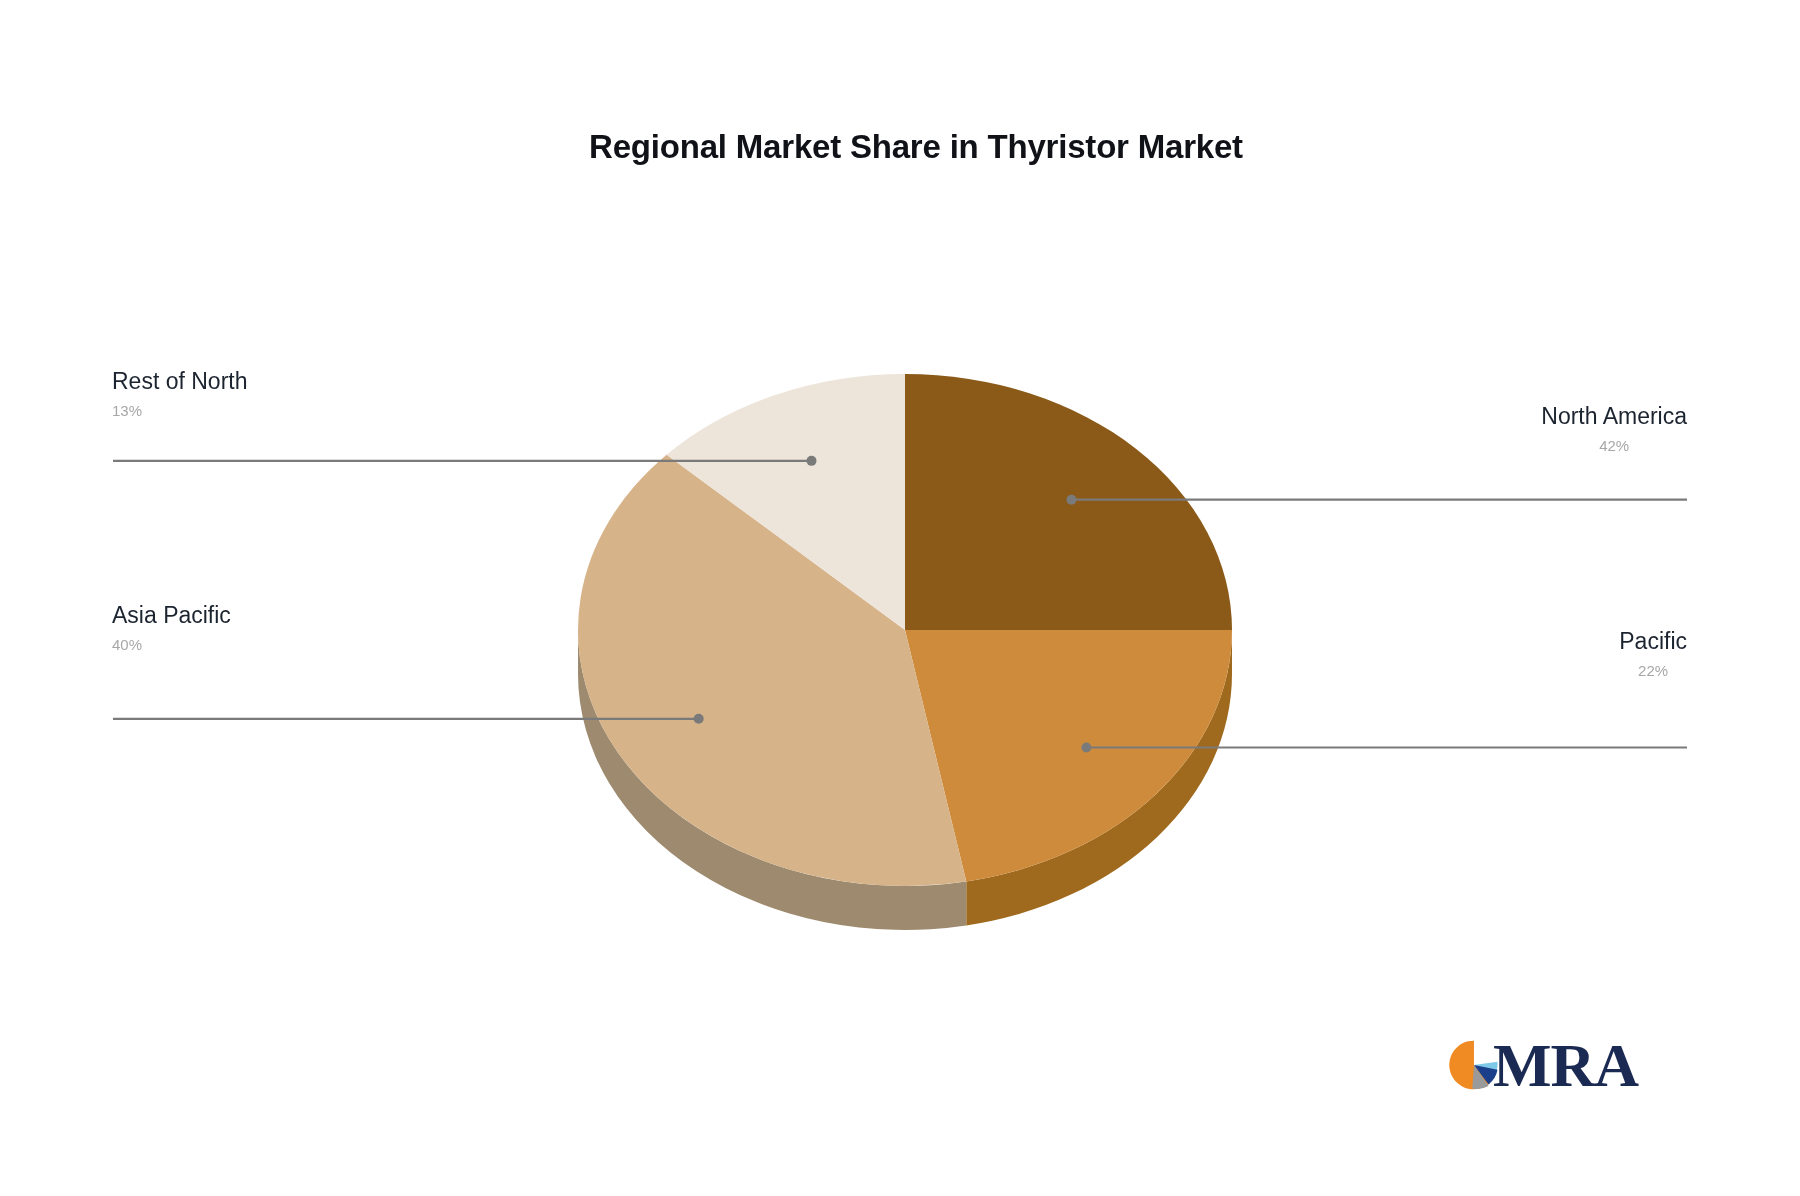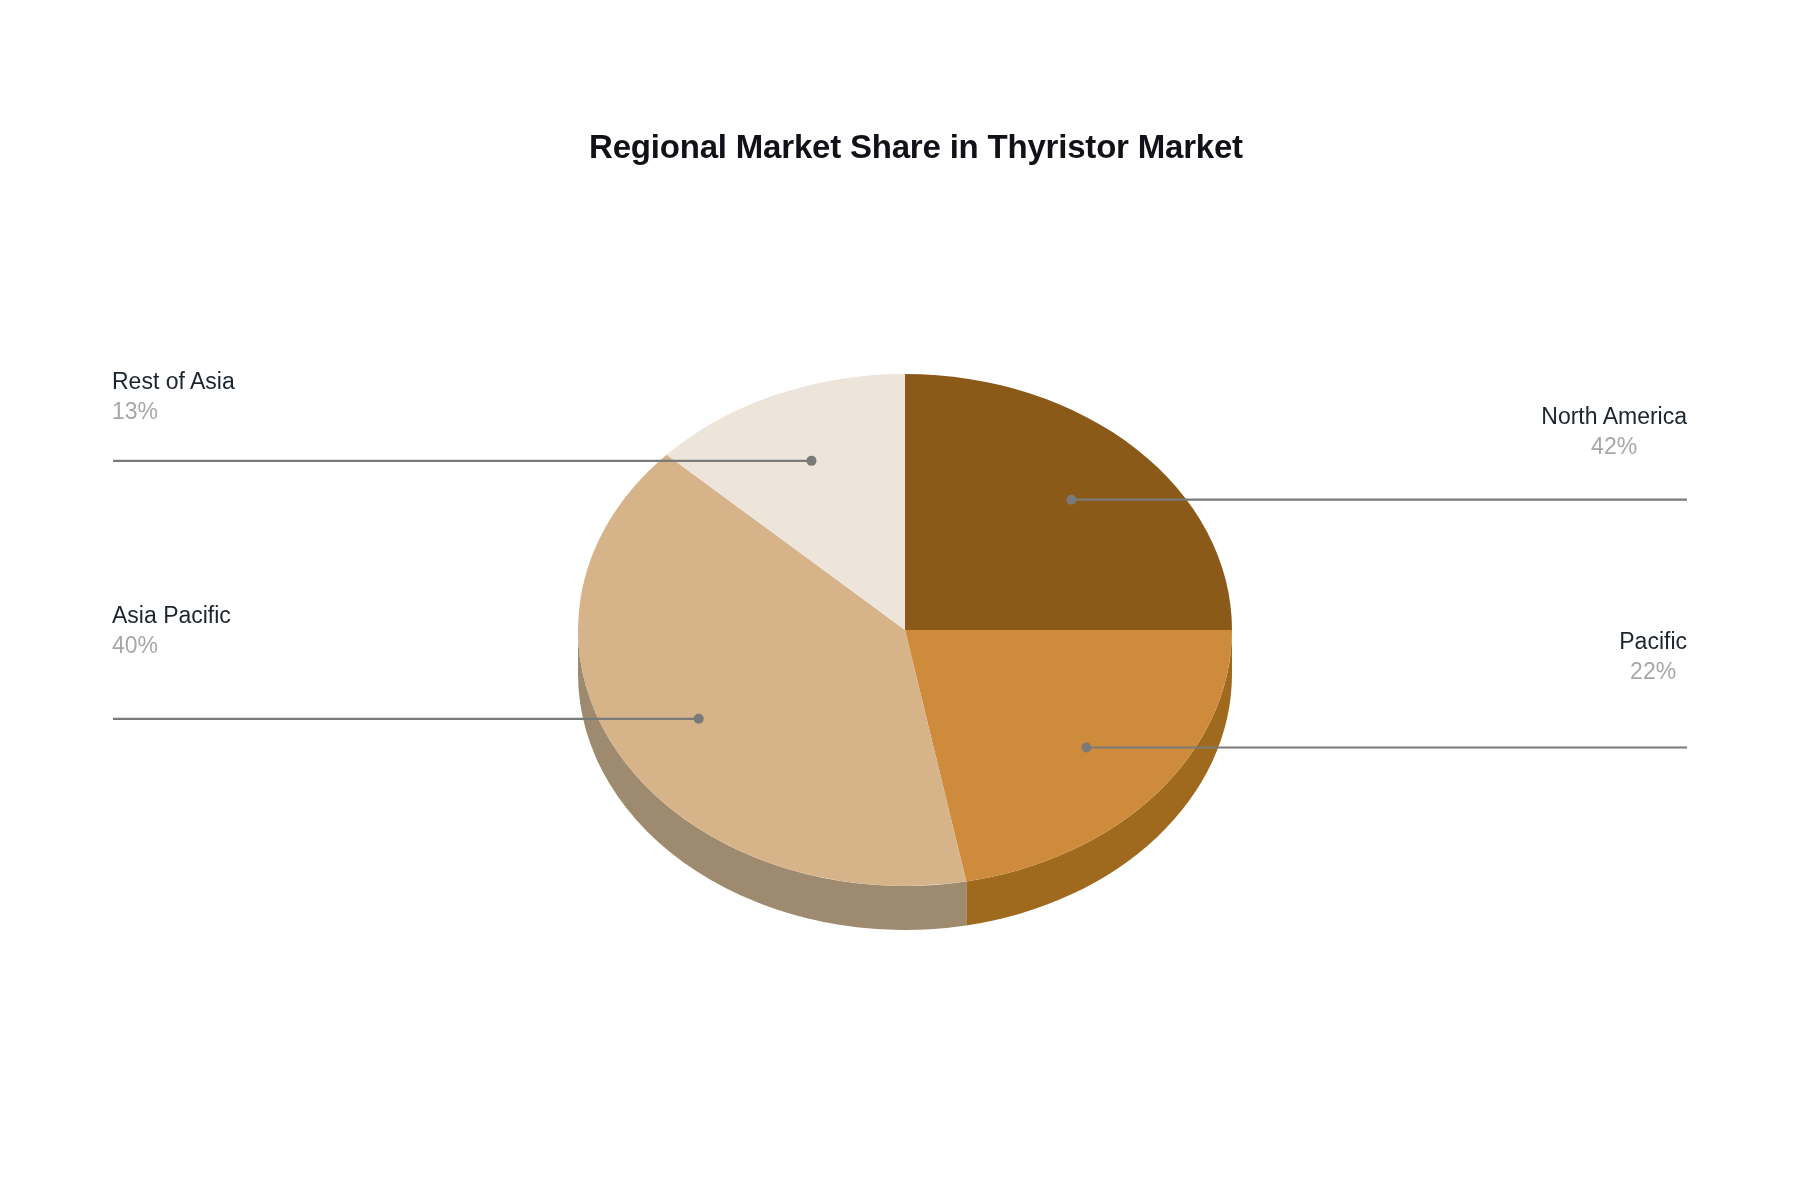--- a/index.html
+++ b/index.html
@@ -54,21 +54,21 @@
     white-space: nowrap;
   }
   .lbl .name {
     display: block;
     font-size: 23px;
     color: #1c2430;
     line-height: 30px;
   }
   .lbl .val {
     display: block;
-    font-size: 23px;
+    font-size: 15px;
     color: #a7a7a7;
     line-height: 30px;
   }
   .lbl.left .name, .lbl.left .val { text-align: left; }
   .lbl.right .name, .lbl.right .val { text-align: center; }
 
   #logo {
     position: absolute;
     left: 1448px;
     top: 1030px;
@@ -109,33 +109,42 @@
         <line x1="1086.4096378791319" y1="747.4899897904785" x2="1687" y2="747.4899897904785" stroke="#7A7A7A" stroke-width="2.2"></line>
         <circle cx="1086.4096378791319" cy="747.4899897904785" r="5" fill="#7A7A7A"></circle>
         <line x1="698.6823552504728" y1="718.7968372104282" x2="113" y2="718.7968372104282" stroke="#7A7A7A" stroke-width="2.2"></line>
         <circle cx="698.6823552504728" cy="718.7968372104282" r="5" fill="#7A7A7A"></circle>
         <line x1="811.4955006289473" y1="460.83946739392854" x2="113" y2="460.83946739392854" stroke="#7A7A7A" stroke-width="2.2"></line>
         <circle cx="811.4955006289473" cy="460.83946739392854" r="5" fill="#7A7A7A"></circle>
       </g>
   </svg>
 
   <div class="lbl left" style="left:112px; top:366px;">
-    <span class="name">Rest of Asia</span>
+    <span class="name">Rest of North</span>
     <span class="val">13%</span>
   </div>
 
   <div class="lbl left" style="left:112px; top:600px;">
     <span class="name">Asia Pacific</span>
     <span class="val">40%</span>
   </div>
 
   <div class="lbl right" style="right:113px; top:401px;">
     <span class="name">North America</span>
     <span class="val">42%</span>
   </div>
 
   <div class="lbl right" style="right:113px; top:626px;">
     <span class="name">Pacific</span>
     <span class="val">22%</span>
   </div>
 
+  <div id="logo">
+    <svg width="62" height="62" viewBox="0 0 64 64">
+      <path d="M32 32 L32 2 A30 30 0 1 0 52 54 Z" fill="#F08A22"></path>
+      <path d="M32 32 L58 44 A29 29 0 0 0 61 28 Z" fill="#7EC8E8"></path>
+      <path d="M32 32 L61 38 A29 29 0 0 1 50 56 Z" fill="#1B3F8B"></path>
+      <path d="M32 32 L50 58 A29 29 0 0 1 30 61 Z" fill="#9A9A9A"></path>
+    </svg>
+    <span class="wordmark">MRA</span>
+  </div>
 
 </div>
 
 </body></html>

